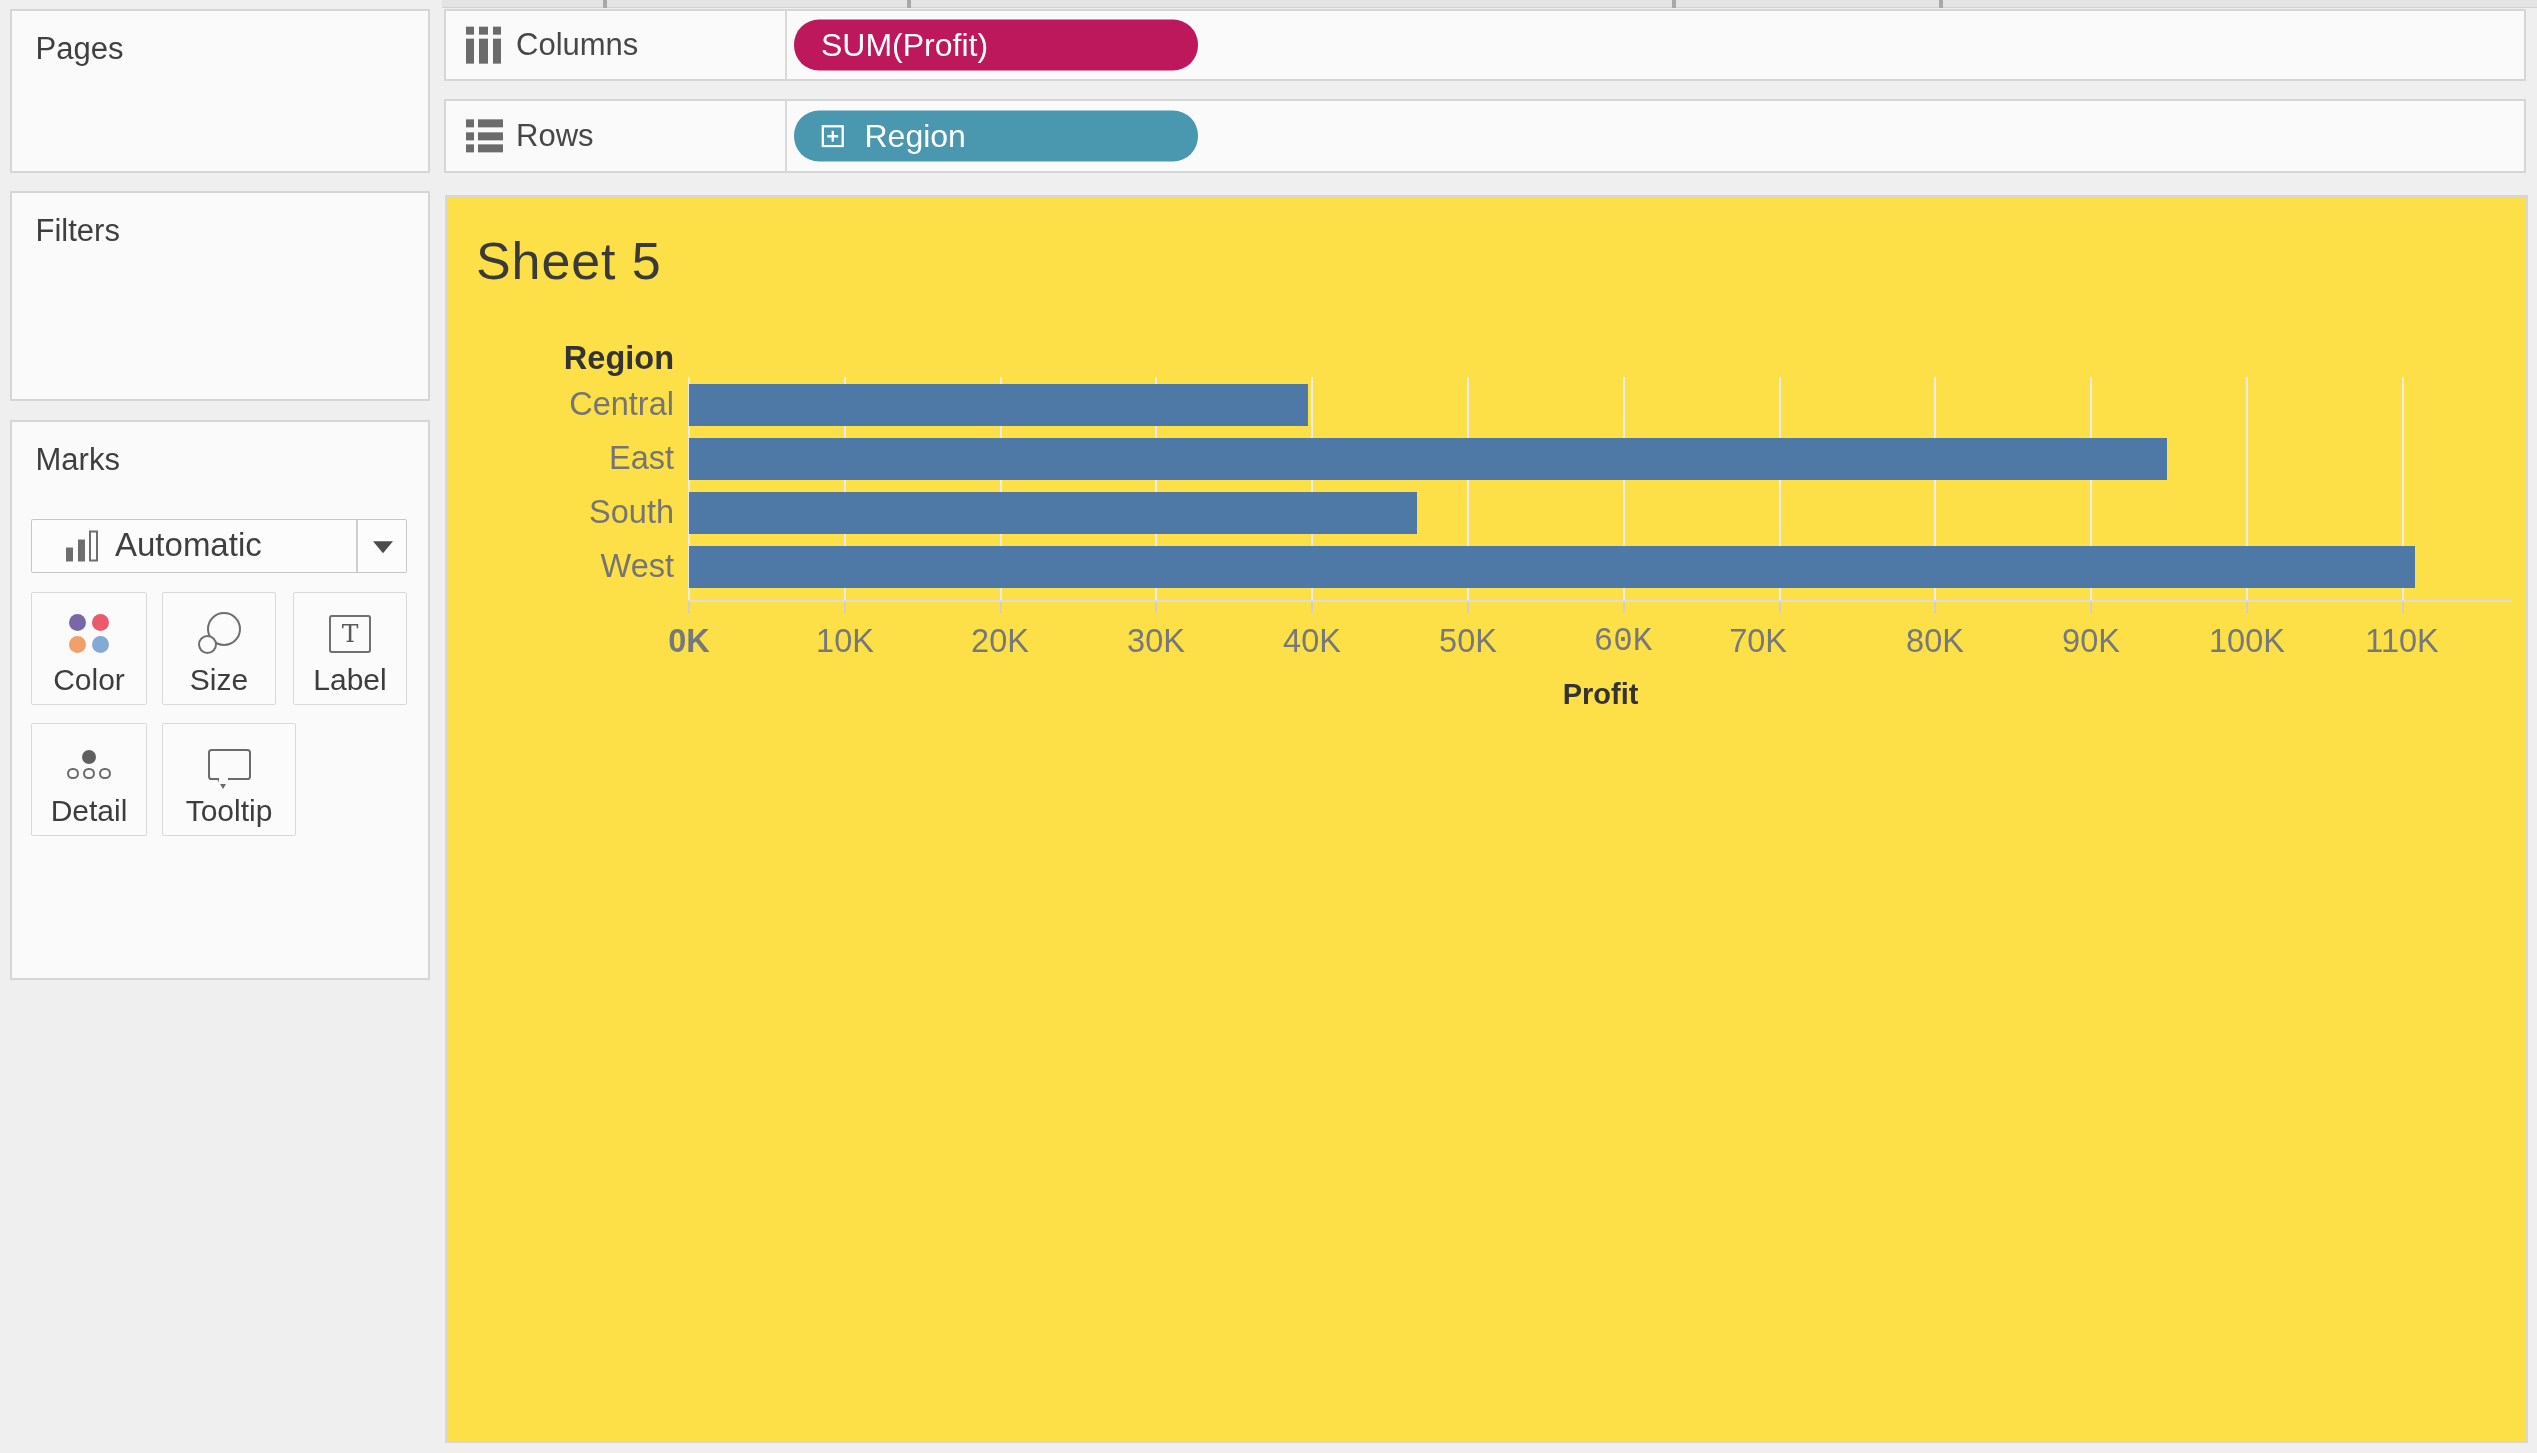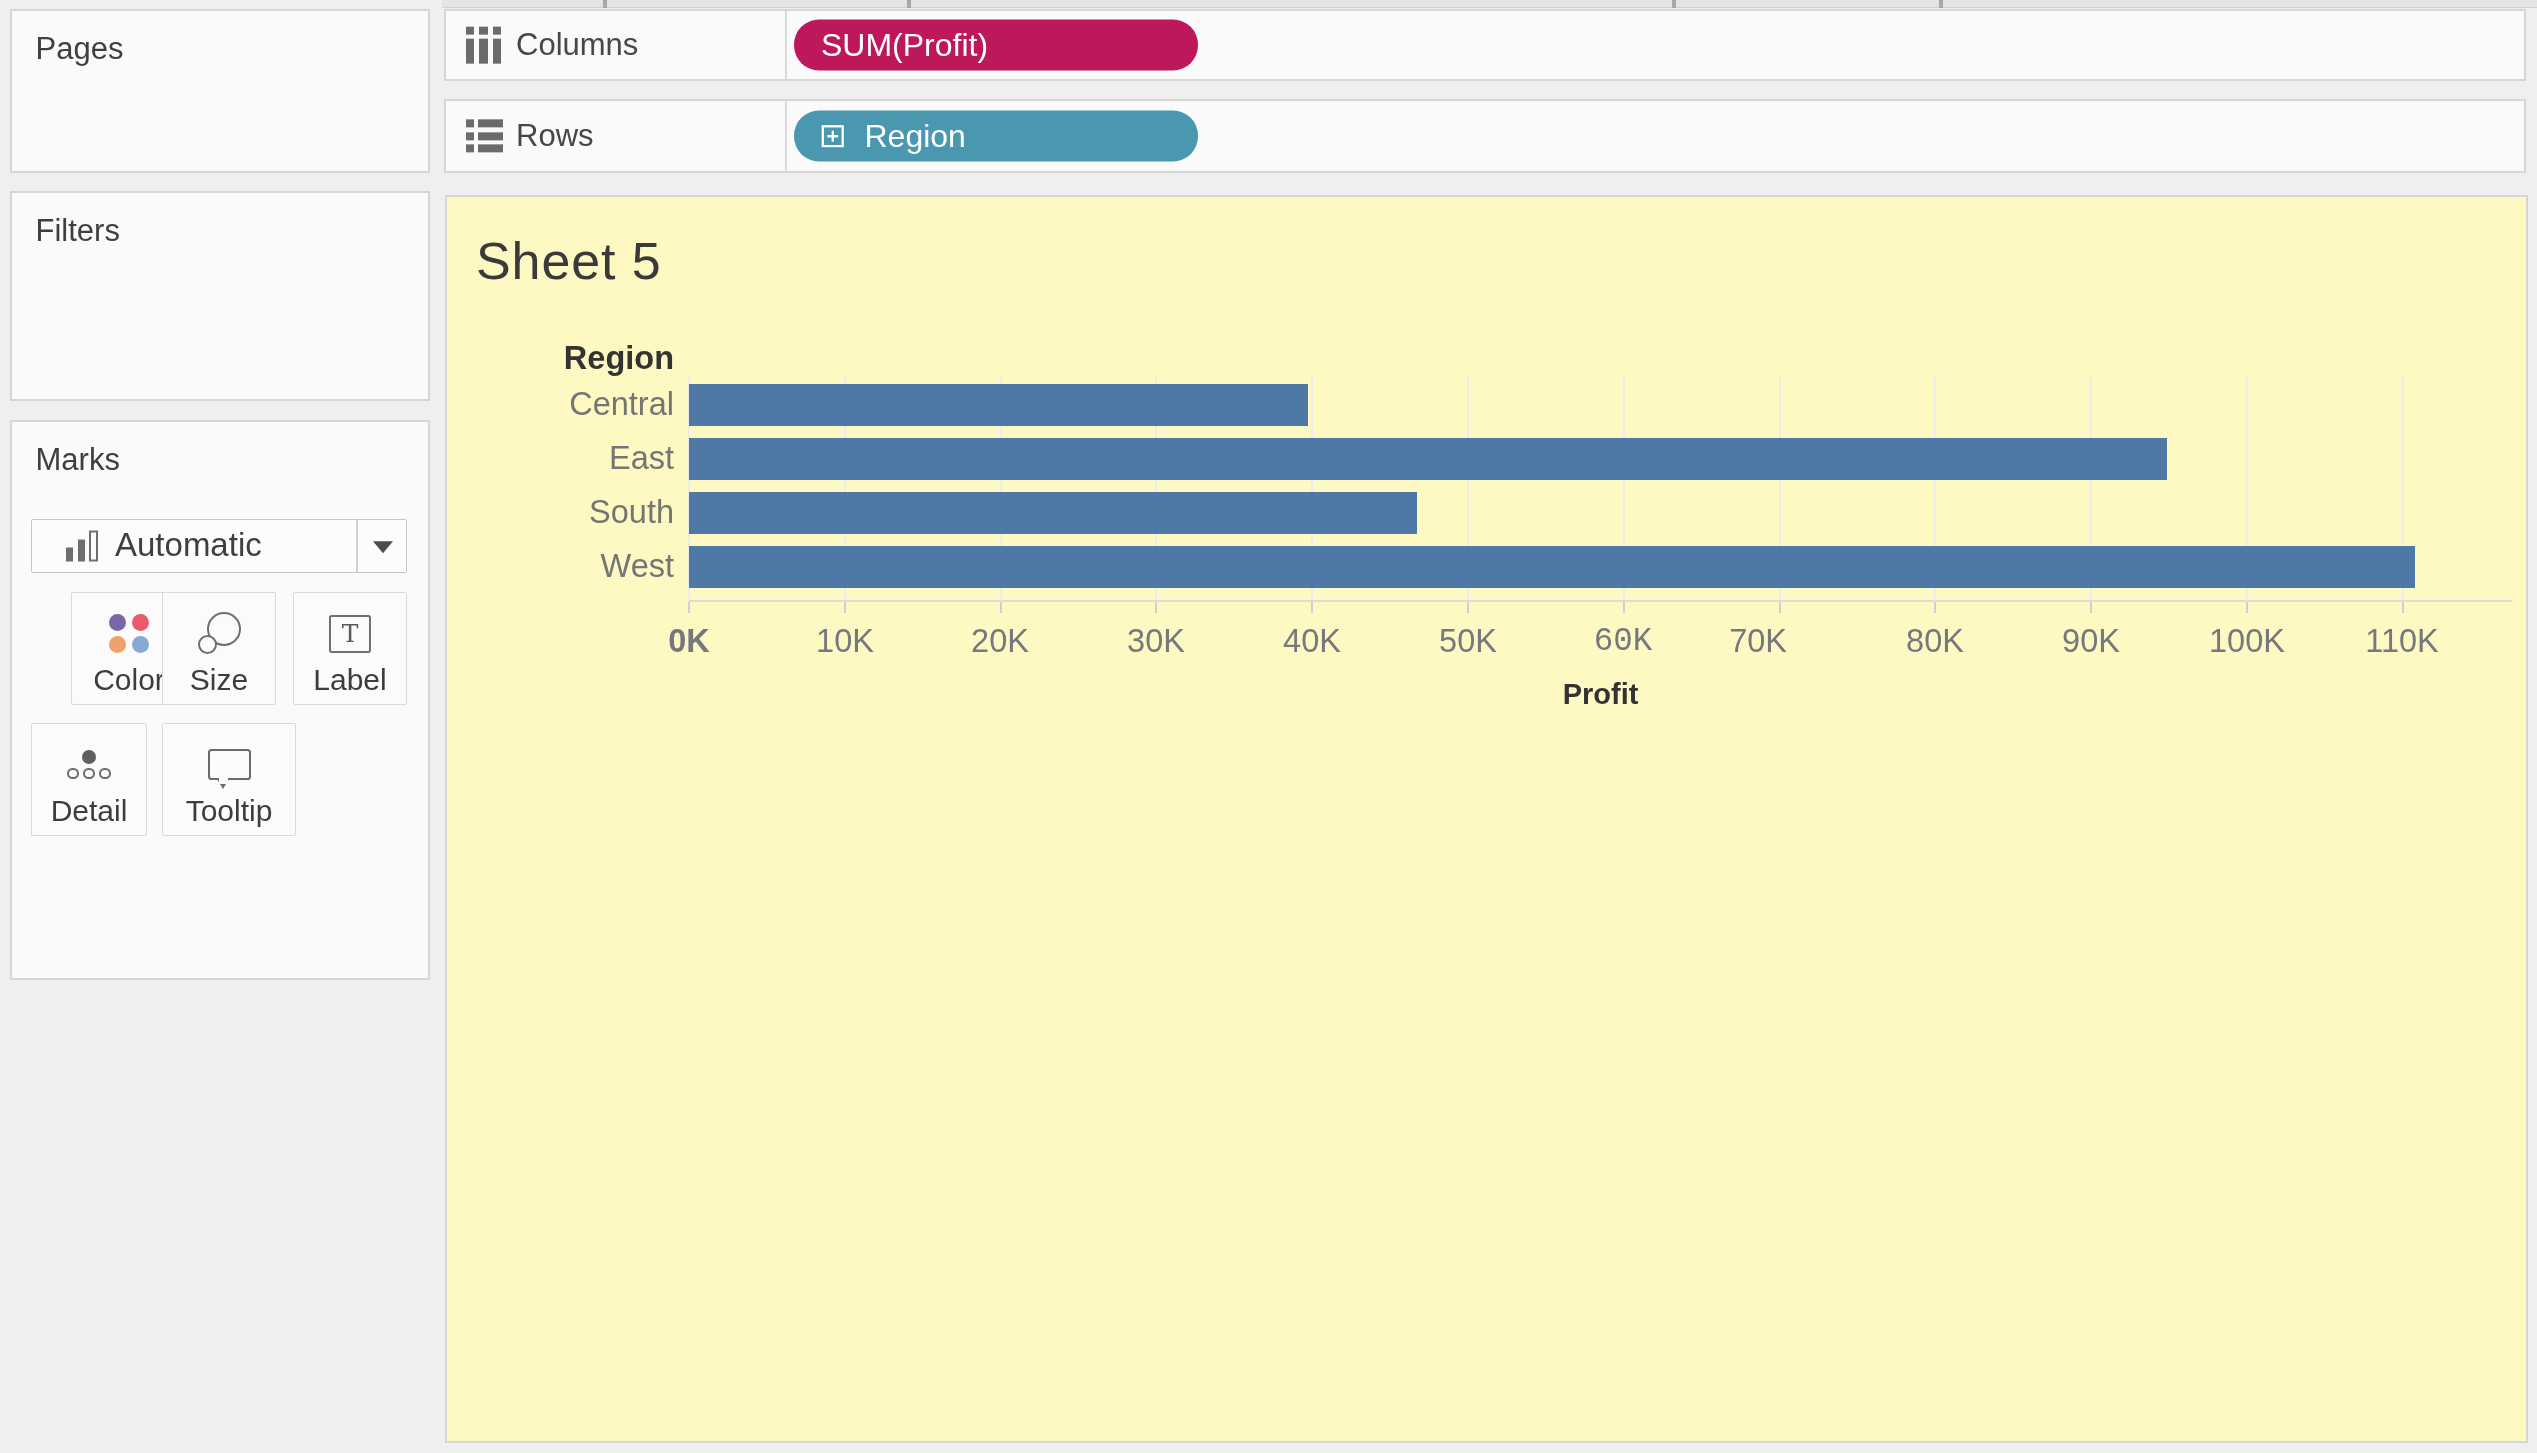--- a/index.html
+++ b/index.html
@@ -68,21 +68,21 @@
   .detail-top{width:14.4px;height:14.4px;border-radius:50%;background:#5f5f5f;}
   .detail-row{display:flex;gap:4.5px;}
   .detail-o{width:11.7px;height:11.7px;border:2.3px solid #6b6b6b;border-radius:50%;}
 
   .tooltip-icon{position:relative;width:43px;height:31px;border:2.7px solid #6b6b6b;border-radius:3.6px;}
   .tooltip-icon::after{content:"";position:absolute;left:7.2px;bottom:-10.8px;width:0;height:0;
     border-left:6.3px solid transparent;border-right:6.3px solid transparent;border-top:10.8px solid #6b6b6b;}
   .tooltip-icon::before{content:"";position:absolute;left:9px;bottom:-6.3px;width:9px;height:6.3px;background:#fbfbfb;z-index:2;}
 
   
-  .sheet-card{position:absolute;left:445px;top:195px;width:2083px;height:1248px;background:#fef9c3;border:2.7px solid #d6d6d6;}
+  .sheet-card{position:absolute;left:445px;top:195px;width:2083px;height:1248px;background:#fde047;border:2.7px solid #d6d6d6;}
   .sheet-title{position:absolute;left:29px;top:34px;font-size:52px;font-weight:300;color:#3a3a3a;letter-spacing:0.9px;}
   .row-header{position:absolute;left:0;top:143px;width:227px;text-align:right;font-size:32.5px;font-weight:bold;color:#333;}
   .row-label{position:absolute;width:227px;text-align:right;font-size:32.5px;color:#757575;}
   .gridline{position:absolute;width:1.8px;background:#ececec;}
   .axis-line{position:absolute;left:242px;top:403px;width:1823px;height:1.8px;background:#dcdcdc;}
   .axis-tick{position:absolute;width:1.8px;height:10.8px;top:405px;background:#cfcfcf;}
   .tick-label{position:absolute;top:426px;width:126px;text-align:center;font-size:32.5px;color:#75787c;}
   .bar{position:absolute;height:42px;}
   .axis-title{position:absolute;left:242px;top:481px;width:1823px;text-align:center;font-size:29px;font-weight:600;color:#333;}
 </style>
@@ -113,21 +113,21 @@
       <span class="mtd-icon">
         <span class="mtd-b1"></span>
           <span class="mtd-b2"></span>
           <span class="mtd-b3"></span>
       </span>
       <span class="mtd-label">Automatic</span>
       <span class="mtd-divider"></span>
       <span class="mtd-caret"></span>
     </div>
 
-    <div class="mark-btn" style="left:19px;top:170px;margin-left:40px;">
+    <div class="mark-btn" style="left:19px;top:170px;">
       <div class="mb-iconwrap">
           <span class="color-dots">
         <span class="color-dot" style="background: rgb(122, 104, 166);"></span>
             <span class="color-dot" style="background: rgb(234, 90, 106);"></span>
             <span class="color-dot" style="background: rgb(239, 160, 107);"></span>
             <span class="color-dot" style="background: rgb(132, 169, 213);"></span>
       </span>
         </div>
       <div class="mb-label">Color</div>
     </div>

